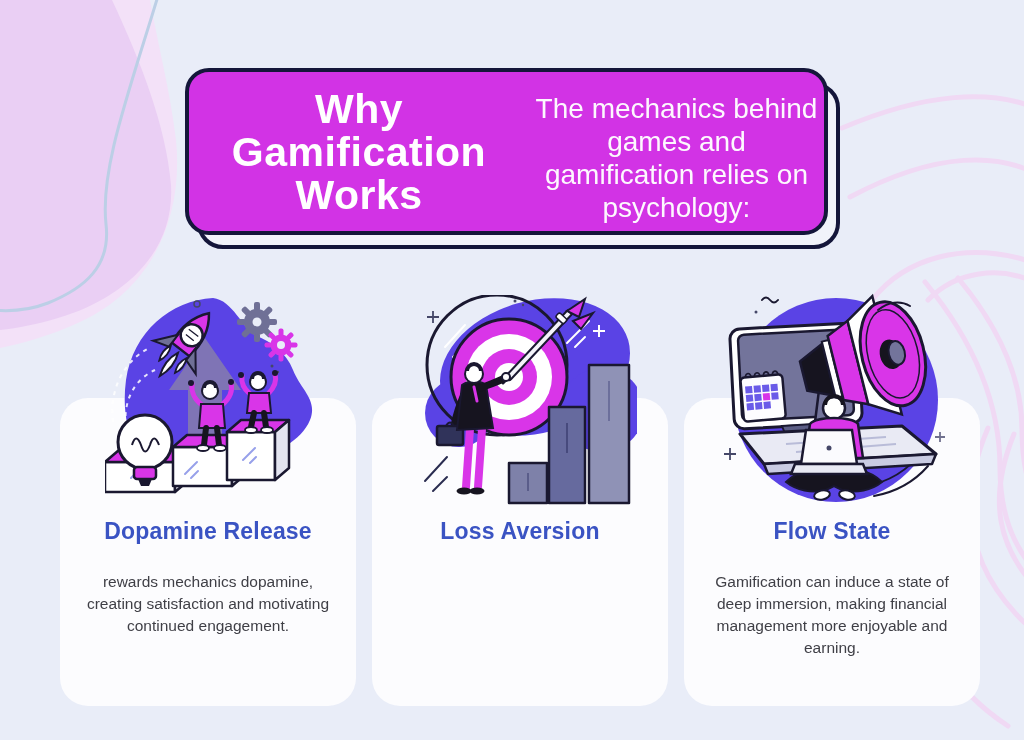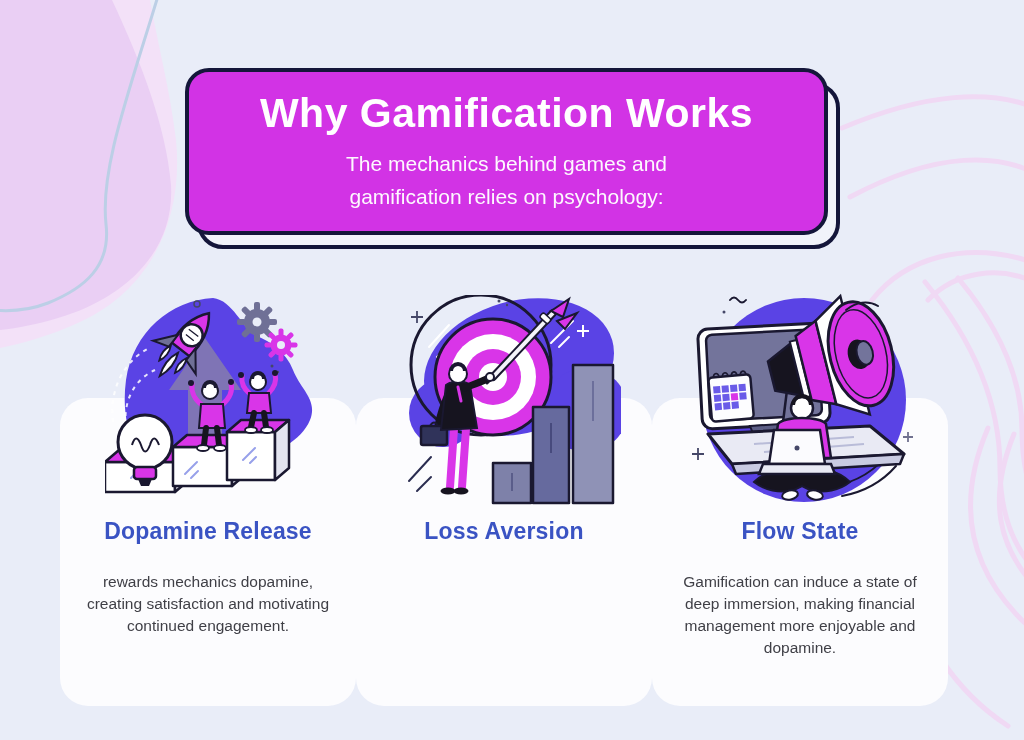--- a/index.html
+++ b/index.html
@@ -12,28 +12,28 @@
 
   
   .banner-wrap{position:absolute;left:185px;top:68px;width:643px;height:167px;z-index:3;}
   .banner-shadow{
     position:absolute;left:12px;top:14px;width:100%;height:100%;
     background:#F1F3FA;border:4px solid #14163A;border-radius:26px;box-sizing:border-box;
   }
   .banner{
     position:absolute;left:0;top:0;width:100%;height:100%;
     background:#D233E5;border:4px solid #14163A;border-radius:24px;box-sizing:border-box;
-    display:flex;flex-direction:column;align-items:center;justify-content:center;
+    display:flex;flex-direction:row;align-items:center;justify-content:center;
     color:#FFFFFF;text-align:center;
   }
   .banner-title{font-size:41px;font-weight:800;letter-spacing:.5px;line-height:1.05;margin-top:2px;}
-  .banner-subtitle{font-size:21px;font-weight:400;line-height:33px;margin-top:12px;opacity:.97;}
+  .banner-subtitle{font-size:28px;font-weight:400;line-height:33px;margin-top:12px;opacity:.97;}
 
   
-  .cards{position:absolute;left:40px;top:398px;display:flex;z-index:2;padding-left:20px;}
+  .cards{position:absolute;left:40px;top:398px;display:flex;gap:16px;z-index:2;padding-left:20px;}
   .card{
     position:relative;width:296px;height:308px;background:#FCFCFE;
     border-radius:28px;box-sizing:border-box;text-align:center;
   }
   .illus{position:absolute;pointer-events:none;}
   .illus-1{left:45px;top:-106px;width:220px;height:212px;}
   .illus-2{left:45px;top:-103px;width:220px;height:210px;}
   .illus-3{left:32px;top:-110px;width:240px;height:220px;}
   .card-title{margin-top:120px;font-size:23px;font-weight:bold;color:#3A53C3;letter-spacing:.2px;}
   .card-body{margin-top:26px;font-size:15.5px;line-height:22px;color:#3F3F46;}
@@ -308,17 +308,17 @@
       </g>
       <path d="M14,160 V172 M8,166 H20" stroke="#454768" stroke-width="1.8"></path>
       <path d="M224,144 V154 M219,149 H229" stroke="#70718F" stroke-width="1.8"></path>
       <circle cx="40" cy="24" r="1.5" fill="#454768"></circle>
     </svg>
     <div class="card-title">Flow State</div>
     <div class="card-body">
       <div>Gamification can induce a state of</div>
       <div>deep immersion, making financial</div>
       <div>management more enjoyable and</div>
-      <div>dopamine.</div>
+      <div>earning.</div>
     </div>
   </div>
 
 </div>
 
 </body></html>

